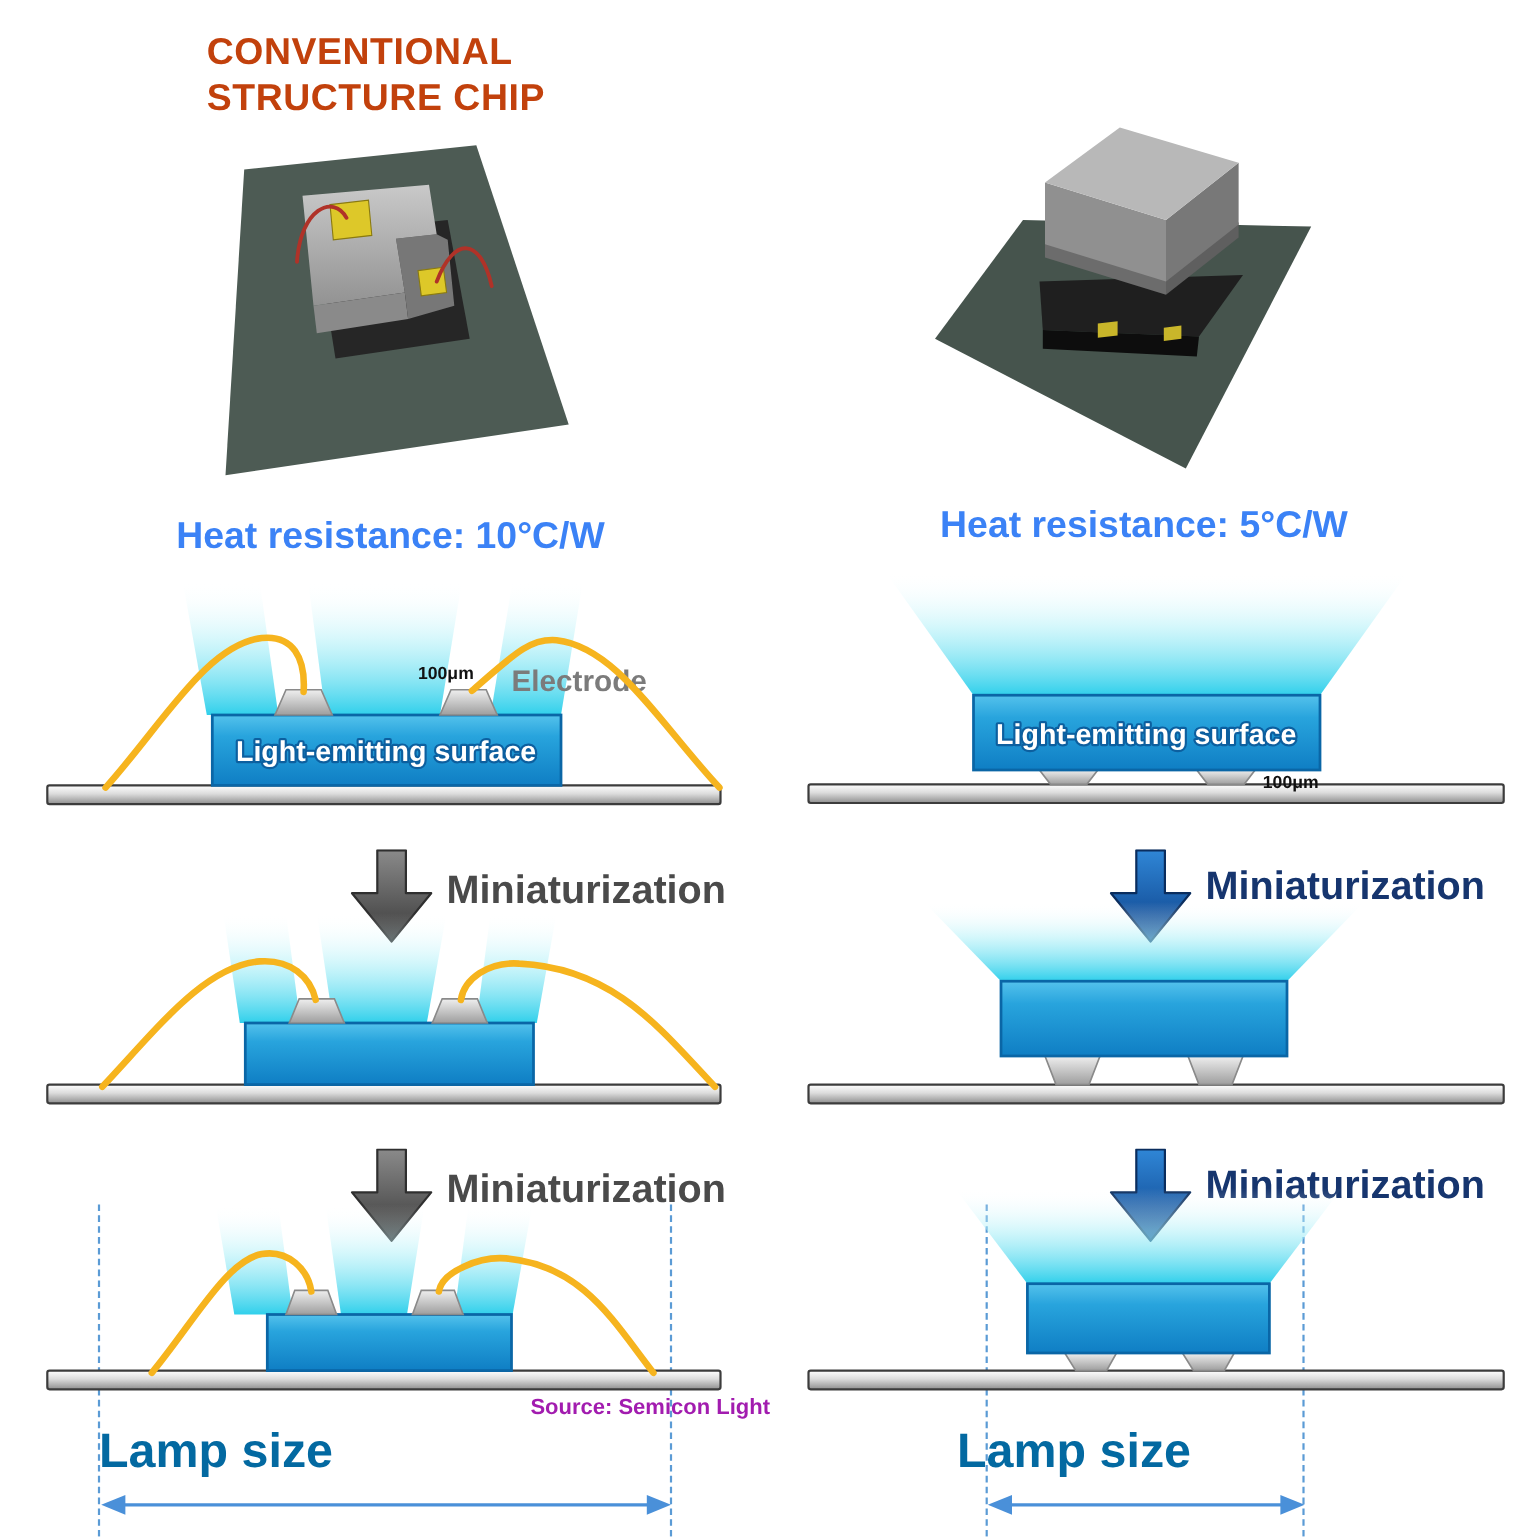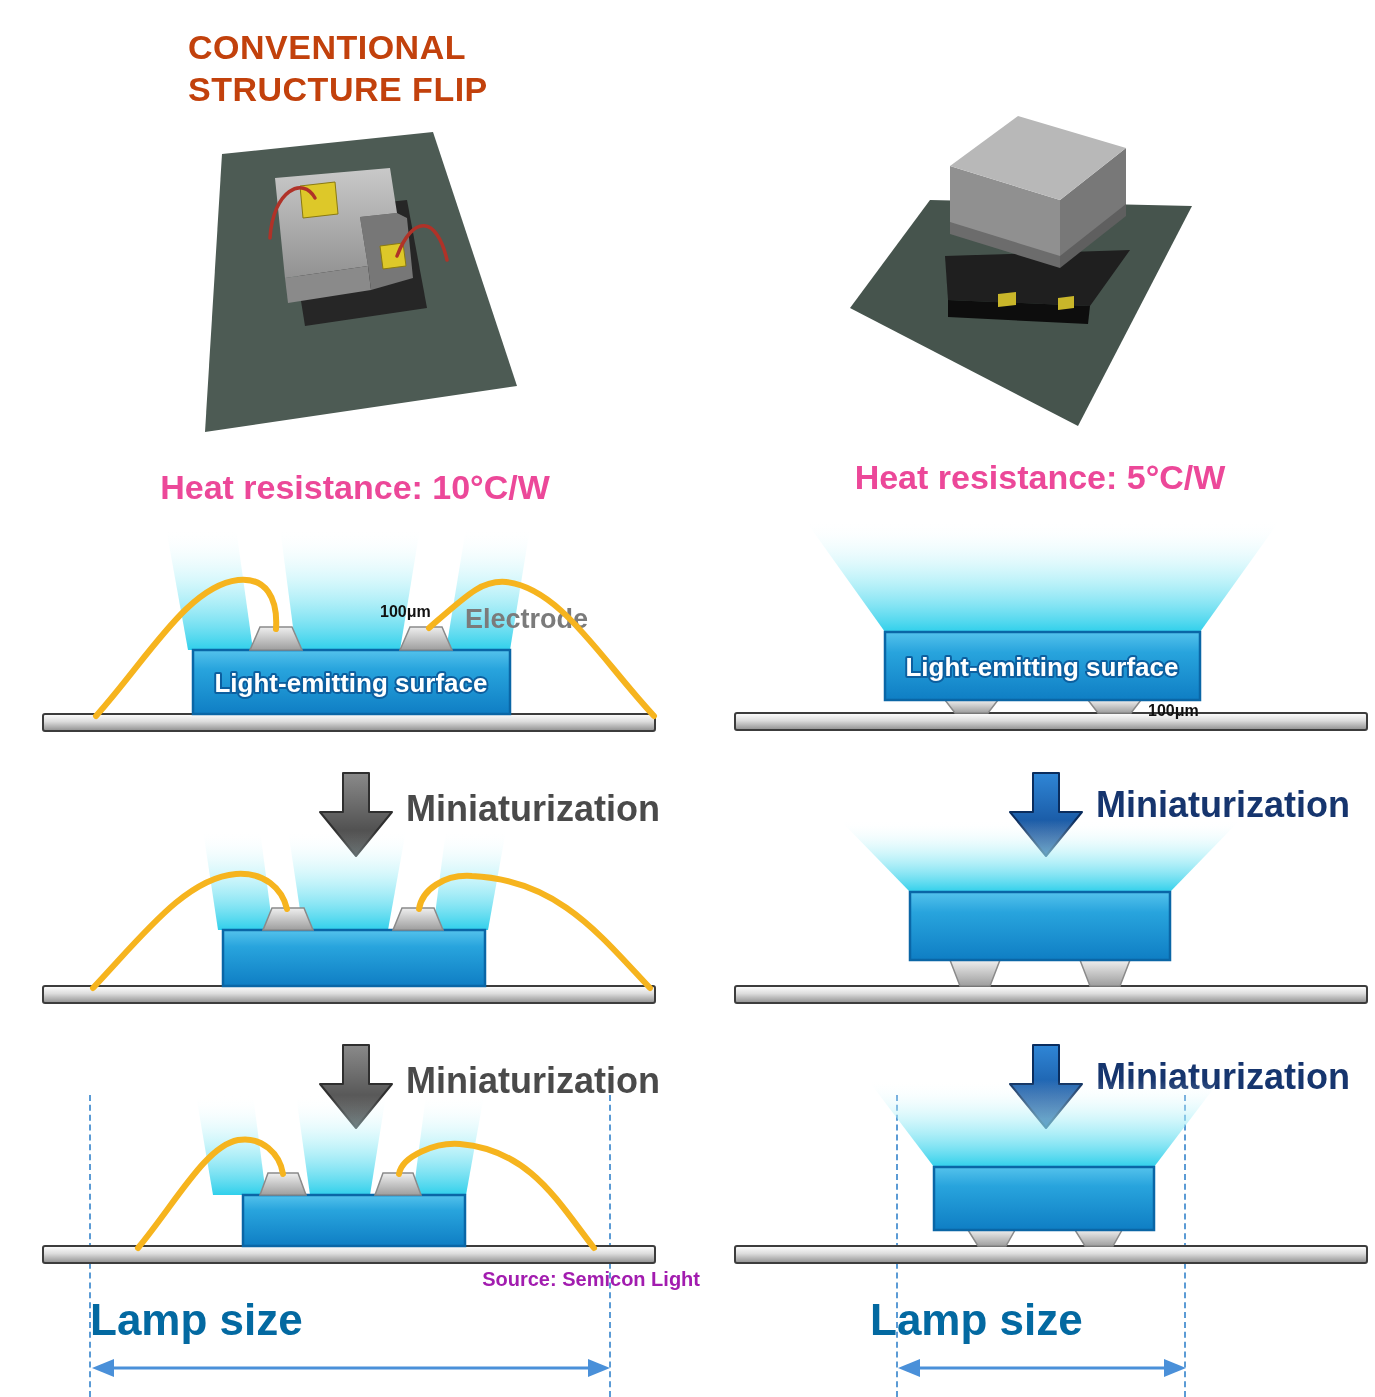--- a/index.html
+++ b/index.html
@@ -1,21 +1,21 @@
 <!DOCTYPE html>
 <html><head>
 <meta charset="utf-8">
 <style>
   html,body{margin:0;padding:0;background:#fff;}
   .stage{position:relative;width:1375px;height:1397px;background:#ffffff;overflow:hidden;
          font-family:"Liberation Sans", sans-serif;}
   .abs{position:absolute;}
   .title-left{left:188px;top:26px;font-size:34px;font-weight:800;color:#c2410c;line-height:42px;letter-spacing:.5px;}
   .title-right{left:855px;top:46px;width:380px;text-align:center;font-size:34px;font-weight:800;color:#3579d6;letter-spacing:.5px;}
-  .heat{font-size:34px;font-weight:600;color:#ec4899;text-align:center;}
+  .heat{font-size:34px;font-weight:600;color:#3b82f6;text-align:center;}
   .heat-left{left:55px;top:468px;width:600px;}
   .heat-right{left:745px;top:458px;width:590px;}
   .mini-text{font-size:36px;}
   .mini-gray{color:#4a4a4a;font-weight:600;}
   .mini-navy{color:#16356e;font-weight:700;}
   .dash-line{width:0;border-left:2px dashed #5b9bd5;height:302px;top:1095px;}
   .lamp{font-size:44px;font-weight:600;color:#0369a1;text-align:left;}
   .source{left:400px;top:1268px;width:300px;text-align:right;font-size:20px;font-weight:700;color:#a21caf;}
 </style>
 </head>
@@ -54,21 +54,21 @@
       </linearGradient>
       <linearGradient id="chipTopGrad" x1="0" y1="0" x2="0" y2="1">
         <stop offset="0%" stop-color="#c9c9c9"></stop>
         <stop offset="100%" stop-color="#929292"></stop>
       </linearGradient>
     </defs>
   </svg>
 
   <div class="abs title-left">
     <div>CONVENTIONAL</div>
-    <div>STRUCTURE FLIP</div>
+    <div>STRUCTURE CHIP</div>
   </div>
 
   <svg class="abs" style="left:175px;top:118px" width="400" height="325" viewBox="0 0 400 325">
     <polygon points="47,36 258,14 342,268 30,314" fill="#4d5b54"></polygon>
     <polygon points="112,95 232,82 252,190 130,208" fill="#262626"></polygon>
     <polygon points="110,160 193,148 196,172 113,185" fill="#8a8a8a"></polygon>
     <polygon points="222,95 232,100 238,160 196,172 193,148 185,99" fill="#777777"></polygon>
     <polygon points="100,60 215,50 222,95 185,99 193,148 110,160" fill="url(#chipTopGrad)"></polygon>
     <polygon points="125,68 160,64 163,96 128,100" fill="#ddc829" stroke="#8a7a10" stroke-width="1"></polygon>
     <polygon points="205,128 228,125 231,148 208,151" fill="#ddc829" stroke="#8a7a10" stroke-width="1"></polygon>

